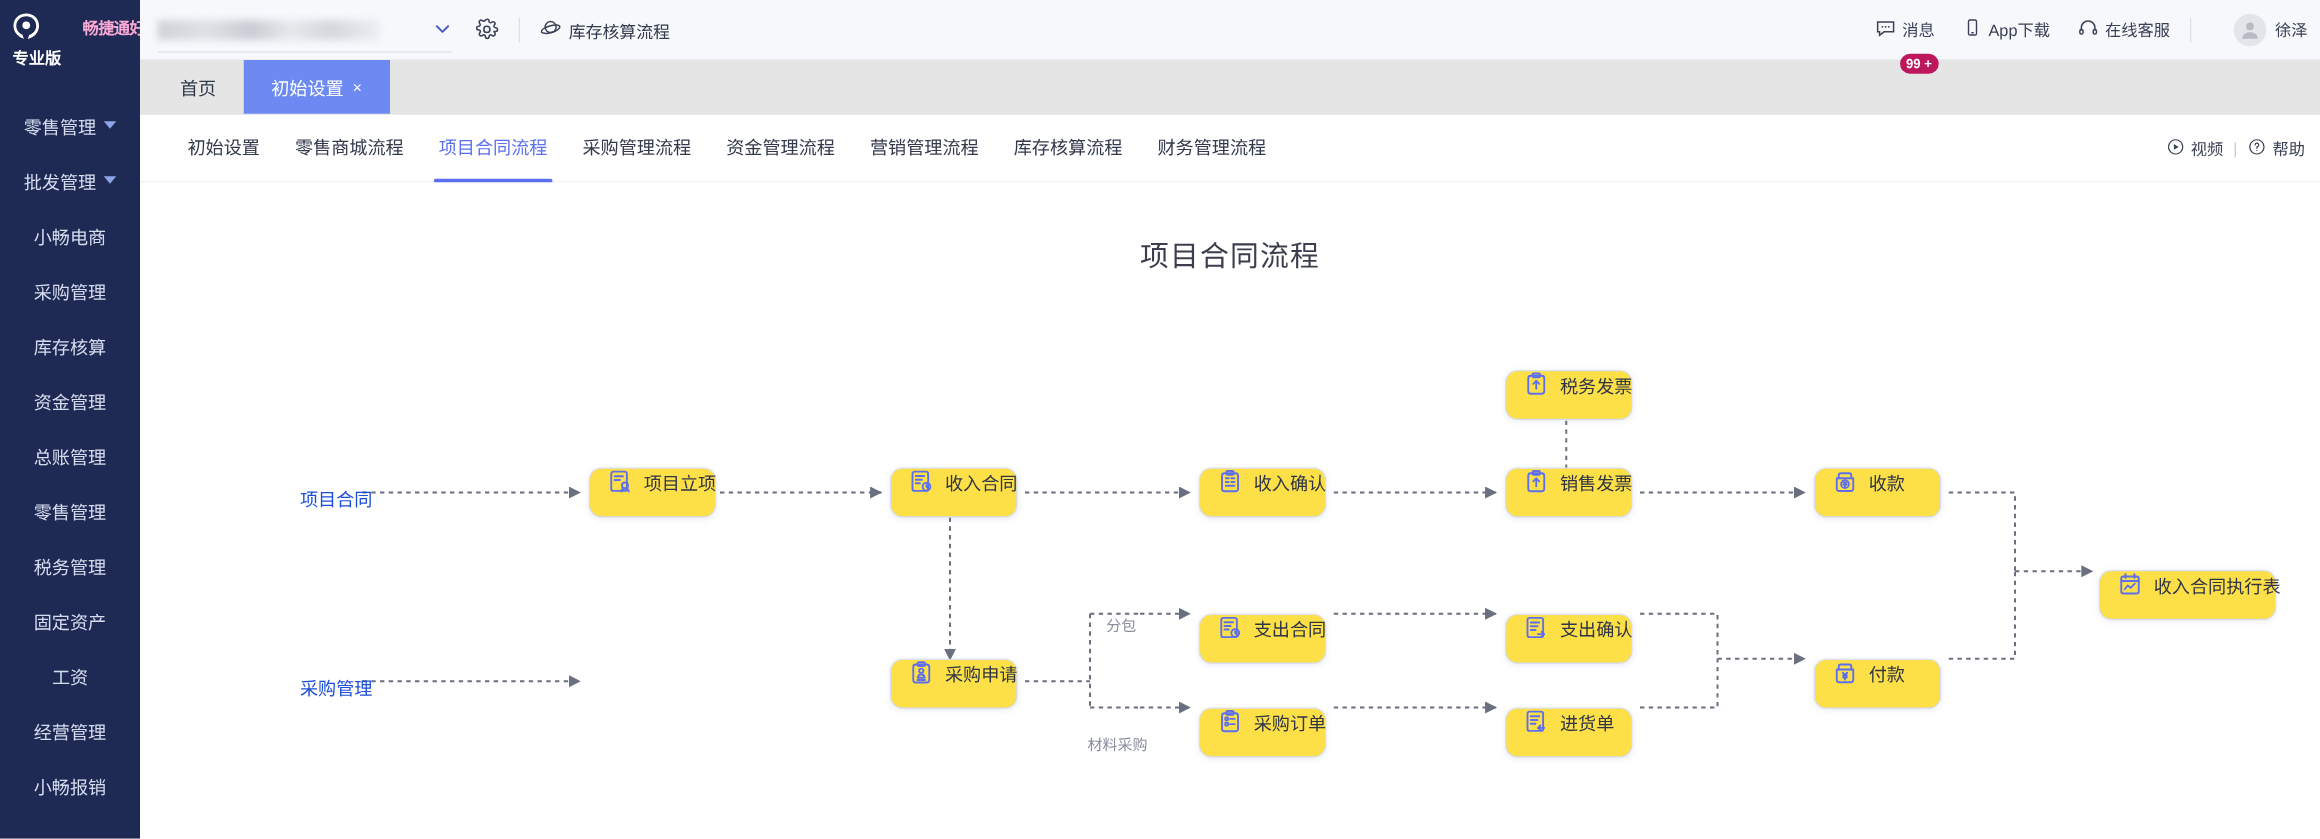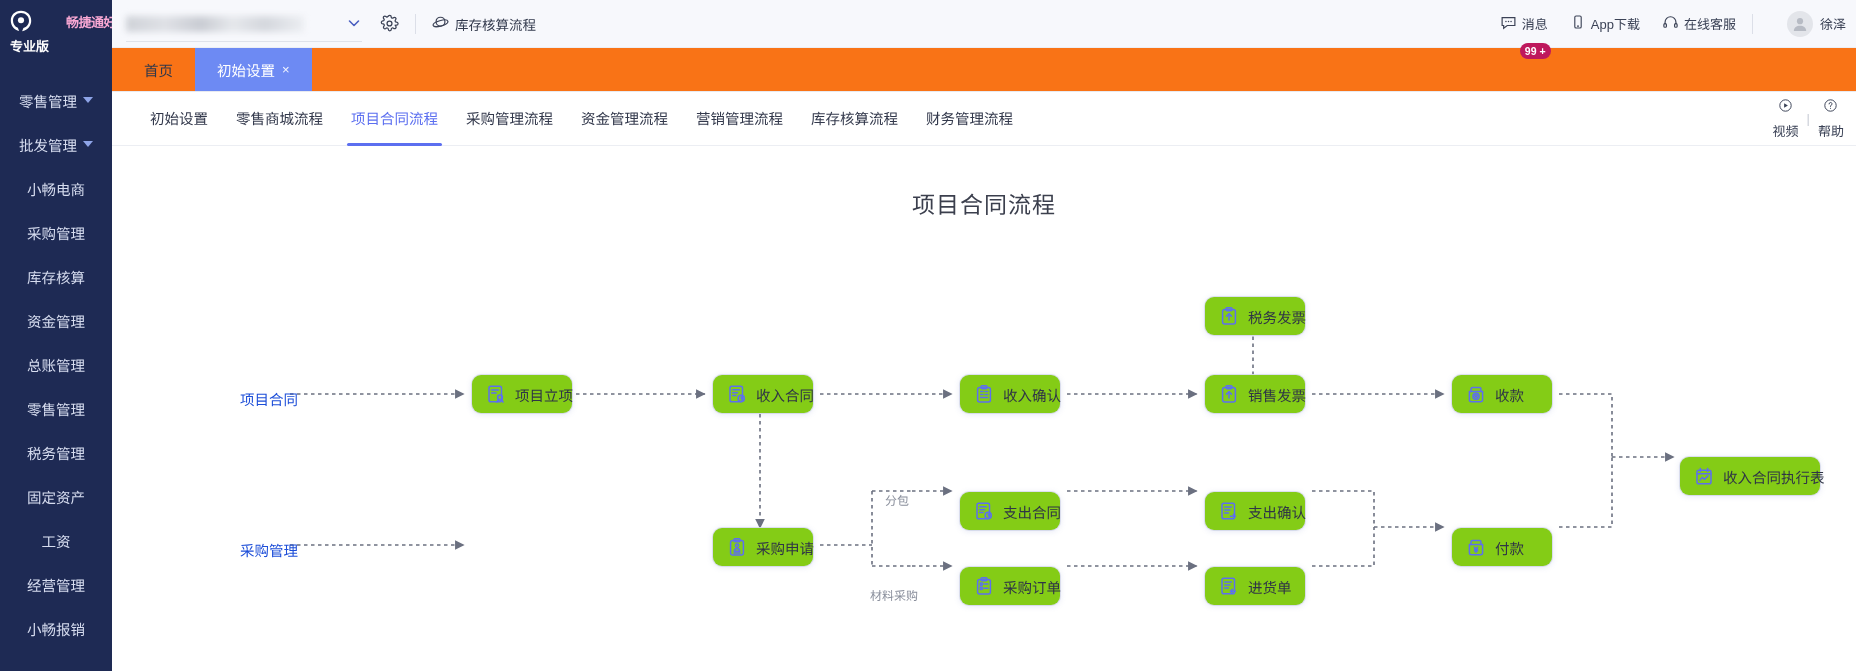--- a/index.html
+++ b/index.html
@@ -105,21 +105,21 @@
     width: 26px; height: 26px; border-radius: 50%;
     background: #e3e5ea; margin-left: 18px;
     display: flex; align-items: center; justify-content: center;
     flex: 0 0 26px;
   }
   .username { color: #3b4256; font-size: 13px; margin-left: 7px; white-space: nowrap; }
 
   
   .pagetabs {
     height: 44px; flex: 0 0 44px;
-    background: #f97316;
+    background: #e5e5e5;
     display: flex; align-items: stretch;
     border-bottom: 1px solid #e8eaf0;
     padding-left: 10px;
   }
   .ptab {
     display: flex; align-items: center; gap: 7px;
     padding: 0 22px; font-size: 14.5px; color: #31384a;
     cursor: pointer;
   }
   .ptab.active { background: #6d8af3; color: #ffffff; }
@@ -141,21 +141,21 @@
   }
   .stab.active { color: #5c6ff0; }
   .stab.active::after {
     content: ""; position: absolute; left: 10px; right: 10px; bottom: 0;
     height: 2.5px; background: #5c6ff0; border-radius: 2px;
   }
   .subtabs-right {
     margin-left: auto; display: flex; align-items: center; gap: 8px;
     color: #3b4256; font-size: 13px;
   }
-  .sr-item { display: flex; align-items: center; gap: 5px; cursor: pointer; flex-direction: column; }
+  .sr-item { display: flex; align-items: center; gap: 5px; cursor: pointer; }
   .sr-sep { color: #c9ccd6; }
 
   
   .canvas { flex: 1 1 auto; position: relative; background: #ffffff; overflow: hidden; }
   .flow-title {
     position: absolute; left: 0; right: 0; top: 40px;
     text-align: center; font-size: 23px; color: #3b3f4d; letter-spacing: 1px;
   }
   .diagram { position: absolute; inset: 0; }
   .diagram svg { position: absolute; left: 0; top: 0; }
@@ -163,24 +163,24 @@
   .row-label {
     position: absolute; font-size: 14.5px; color: #1d4ed8; white-space: nowrap;
   }
   .edge-label {
     position: absolute; font-size: 12px; color: #8a8f9c; white-space: nowrap;
   }
 
   .node {
     position: absolute;
     height: 38px;
-    background: #84cc16;
+    background: #fde047;
     border-radius: 9px;
     box-shadow: 0 1px 6px rgba(90,105,190,.18), 0 0 0 1px rgba(226,229,240,.9);
-    display: flex; align-items: center;
+    display: flex; 
     padding: 0 14px; gap: 9px;
     cursor: pointer;
     white-space: nowrap;
   }
   .node-label { font-size: 14.5px; color: #2f3546; }
   .node-icon { width: 20px; height: 20px; flex: 0 0 20px; display: block; }
 </style>
 </head>
 <body>
 

